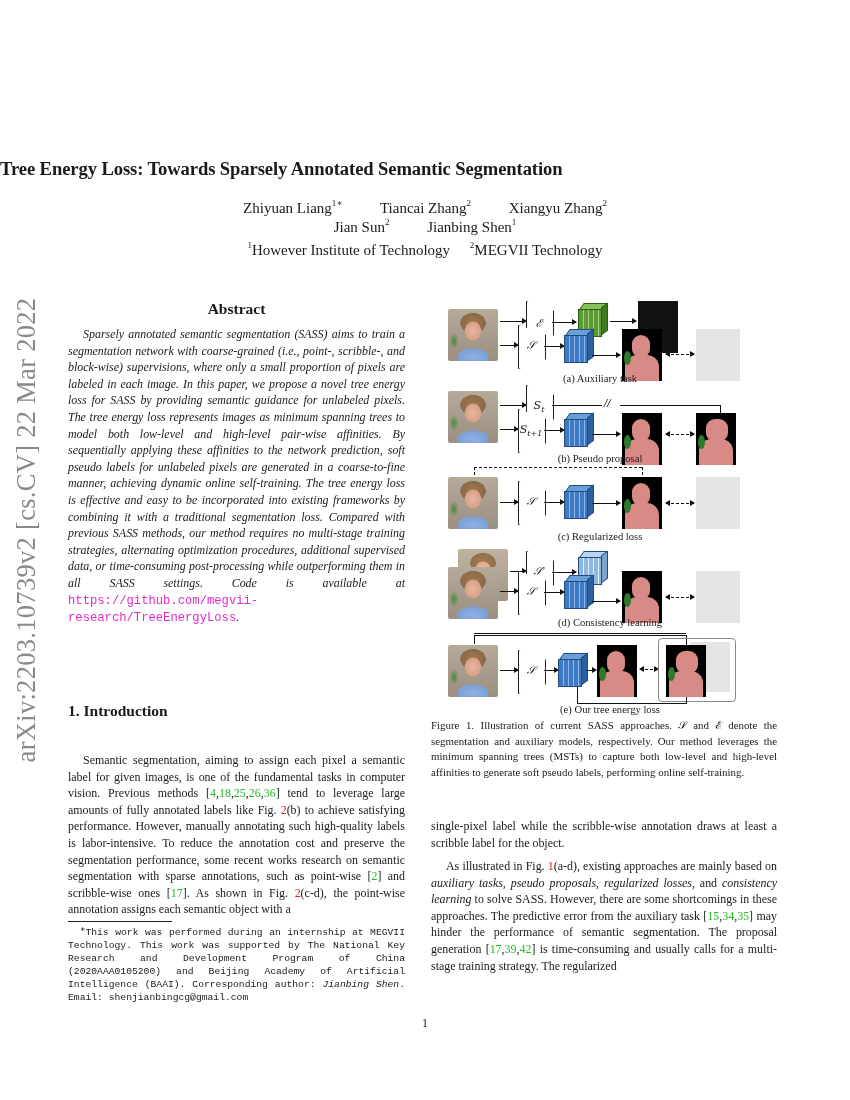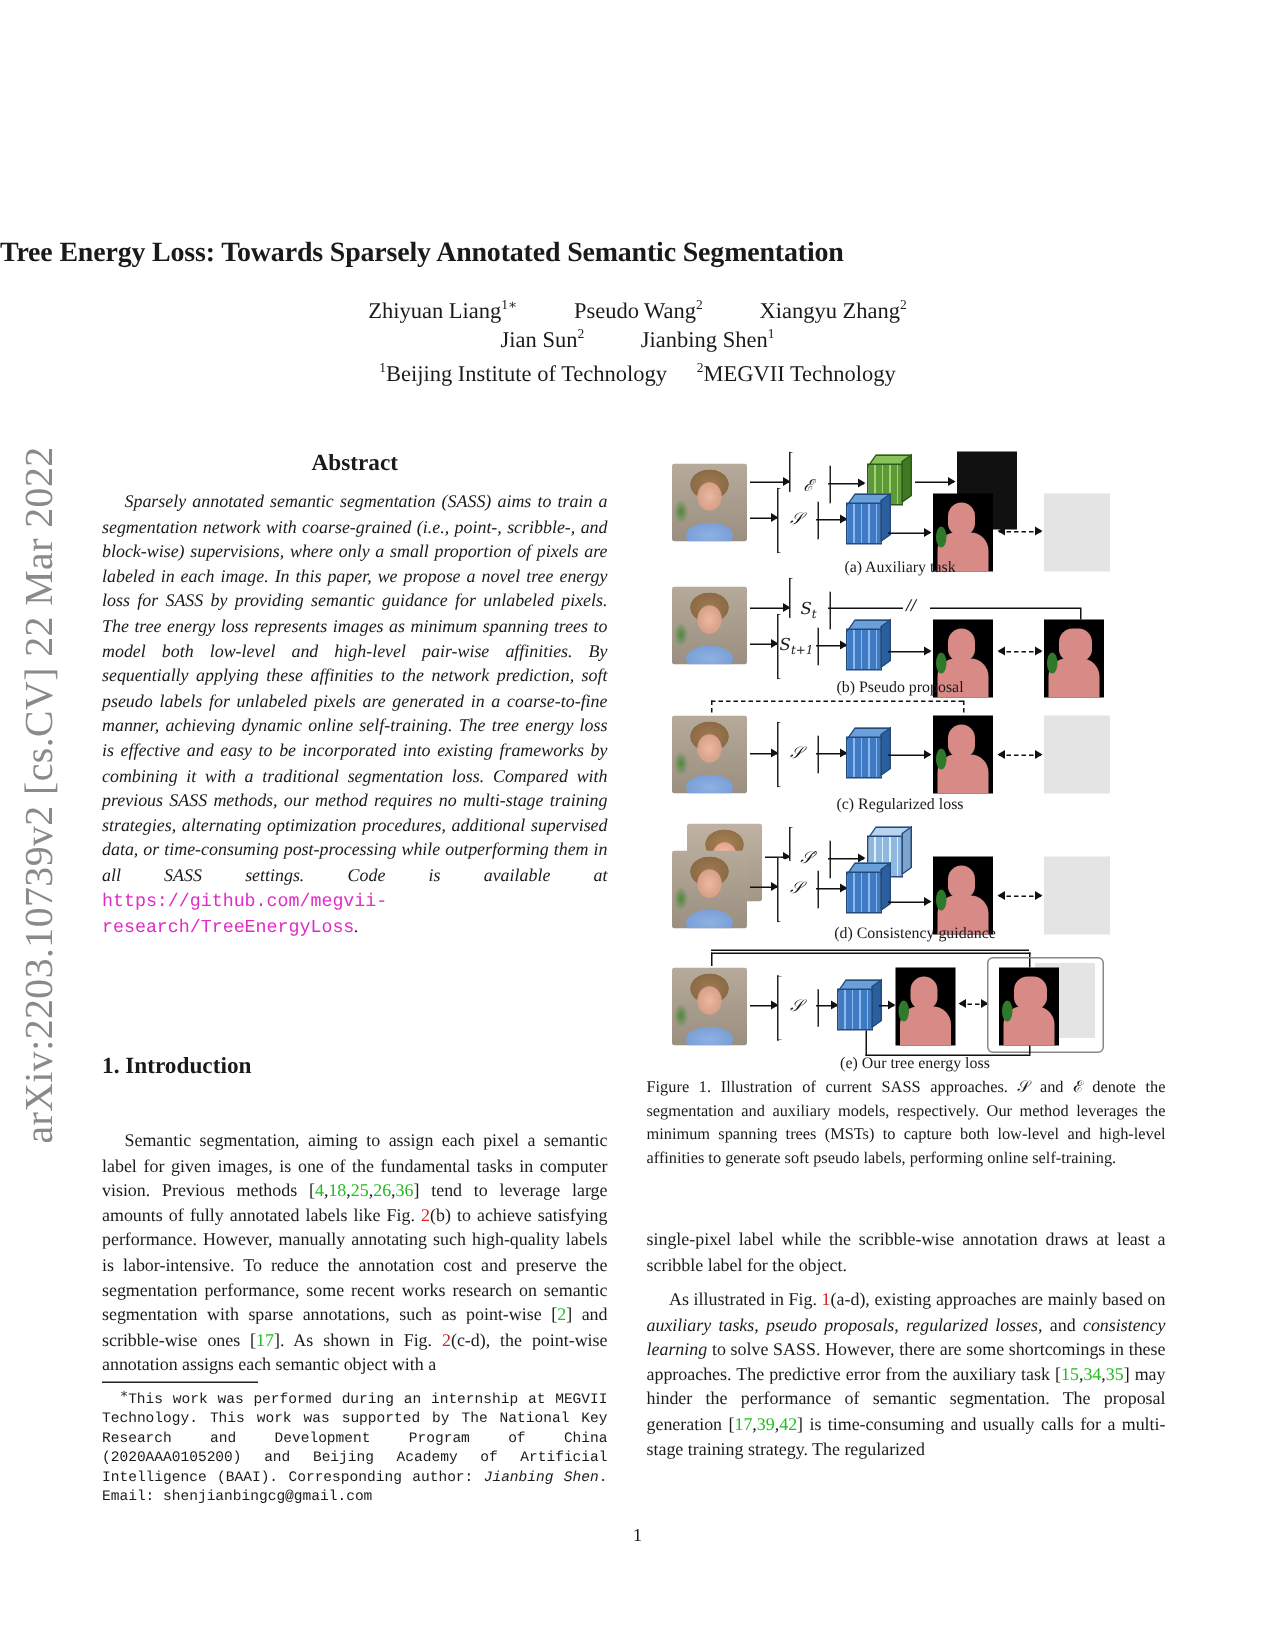--- a/index.html
+++ b/index.html
@@ -69,29 +69,29 @@
 <body>
 
 <div class="abs arxiv">
   <div class="arxiv-text">arXiv:2203.10739v2  [cs.CV]  22 Mar 2022</div>
 </div>
 
 <div class="abs title">Tree Energy Loss: Towards Sparsely Annotated Semantic Segmentation</div>
 
 <div class="abs authors" style="top:200px;">
   <span><span>Zhiyuan Liang</span><sup>1∗</sup></span><span class="gap"></span>
-  <span><span>Pseudo Wang</span><sup>2</sup></span><span class="gap"></span>
+  <span><span>Tiancai Zhang</span><sup>2</sup></span><span class="gap"></span>
   <span><span>Xiangyu Zhang</span><sup>2</sup></span>
 </div>
 <div class="abs authors" style="top:219px;">
   <span><span>Jian Sun</span><sup>2</sup></span><span class="gap"></span>
   <span><span>Jianbing Shen</span><sup>1</sup></span>
 </div>
 <div class="abs authors" style="top:242px;">
-  <span><sup>1</sup><span>Beijing Institute of Technology</span></span><span class="gap" style="width:16px"></span>
+  <span><sup>1</sup><span>However Institute of Technology</span></span><span class="gap" style="width:16px"></span>
   <span><sup>2</sup><span>MEGVII Technology</span></span>
 </div>
 
 <div class="abs col-left heading-center" style="top:300px;">Abstract</div>
 <div class="abs col-left para italic" style="top:326px;">
   <p><span>Sparsely annotated semantic segmentation (SASS) aims to train a segmentation network with coarse-grained (i.e., point-, scribble-, and block-wise) supervisions, where only a small proportion of pixels are labeled in each image. In this paper, we propose a novel tree energy loss for SASS by providing semantic guidance for unlabeled pixels. The tree energy loss represents images as minimum spanning trees to model both low-level and high-level pair-wise affinities. By sequentially applying these affinities to the network prediction, soft pseudo labels for unlabeled pixels are generated in a coarse-to-fine manner, achieving dynamic online self-training. The tree energy loss is effective and easy to be incorporated into existing frameworks by combining it with a traditional segmentation loss. Compared with previous SASS methods, our method requires no multi-stage training strategies, alternating optimization procedures, additional supervised data, or time-consuming post-processing while outperforming them in all SASS settings. Code is available at </span><span class="link">https://github.com/megvii-research/TreeEnergyLoss</span><span>.</span></p>
 </div>
 
 <div class="abs col-left section-h" style="top:702px;">1. Introduction</div>
 <div class="abs col-left para" style="top:752px;">
@@ -211,21 +211,21 @@
       <div class="side"></div>
     </div>
   <div class="arrow" style="left:152px; top:306px; width:28px;"></div>
   <div class="mask" style="left:182px; top:276px;">
       <div class="head"></div>
       <div class="body"></div>
       <div class="leaf"></div>
     </div>
   <div class="darrow" style="left:226px; top:302px; width:28px;"></div>
   <div class="scribble" style="left:256px; top:276px;"></div>
-  <div class="subcap" style="left:100px; top:322px; width:140px;">(d) Consistency guidance</div>
+  <div class="subcap" style="left:100px; top:322px; width:140px;">(d) Consistency learning</div>
   <div class="line" style="left:34px; top:338px; width:212px; border-top-width:1px;"></div>
 
   <div class="line" style="left:34px; top:340px; width:212px; height:8px; border-top-width:1.3px; border-left-width:1.3px;"></div>
   <div class="line" style="left:246px; top:340px; height:10px; border-left-width:1.3px;"></div>
   <div class="photo" style="left:8px; top:350px;"></div>
   <div class="arrow" style="left:60px; top:375px; width:18px;"></div>
   <div class="trap" style="left:78px; top:355px; clip-path:polygon(0 0,100% 22%,100% 78%,0 100%);"></div>
   <div class="trap-label" style="left:78px; top:369px;">𝒮</div>
   <div class="arrow" style="left:104px; top:375px; width:14px;"></div>
   <div class="cube" style="left:118px; top:358px;">

